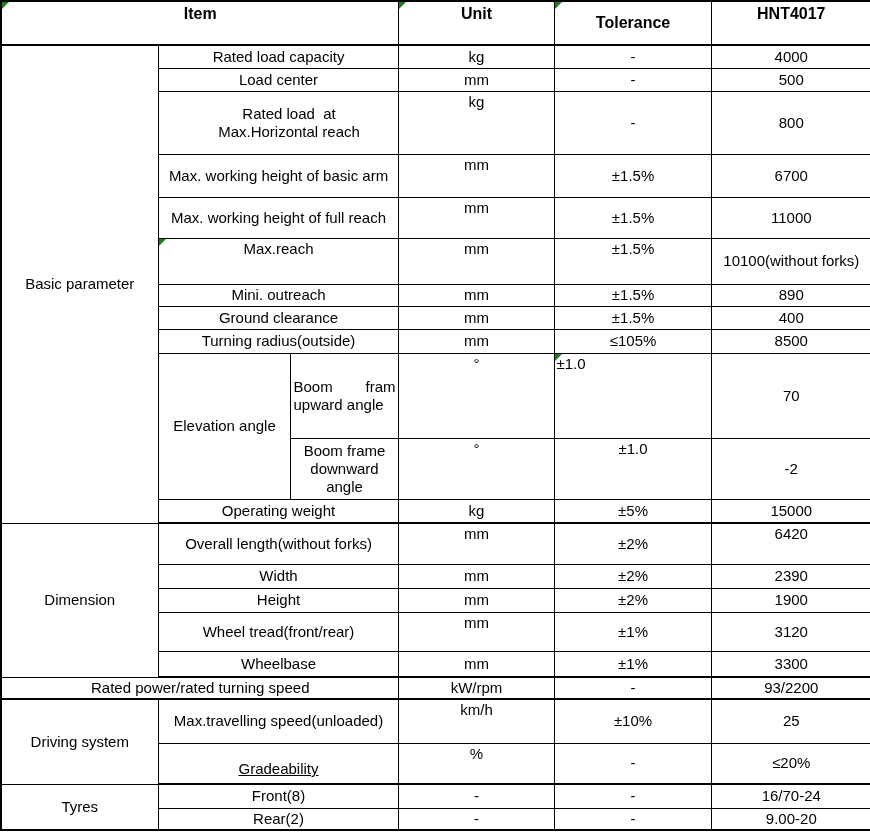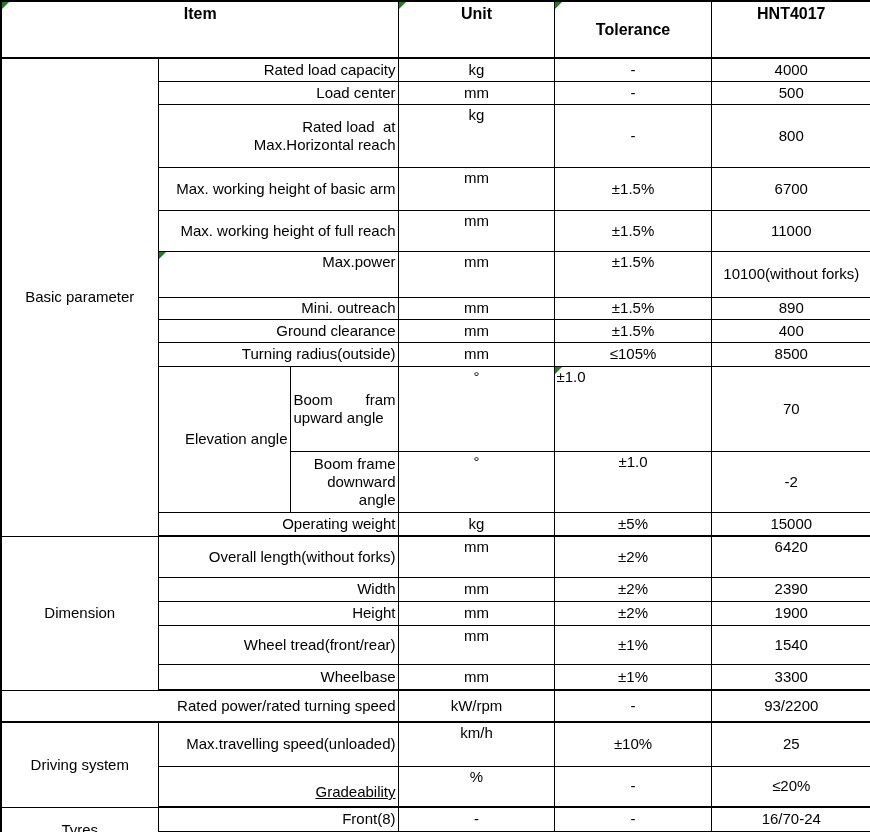--- a/index.html
+++ b/index.html
@@ -3,21 +3,21 @@
 <meta charset="utf-8">
 <style>
   html,body{margin:0;padding:0;background:#fff;}
   body{font-family:"Liberation Sans","DejaVu Sans",sans-serif;color:#000;}
   .wrap{width:870px;}
   table{border-collapse:collapse;table-layout:fixed;width:870px;border:2px solid #000;}
   td{border:1px solid #000;font-size:15px;line-height:18px;vertical-align:middle;
      padding:1px 2px 1px 3px;overflow:hidden;}
   
   td.sec{text-align:center;padding:1px 18px;}
-  td.item{text-align:right;}
+  td.item{text-align:center;}
   td.c{text-align:center;}
   
   td.top{vertical-align:top;}
   td.bot{vertical-align:bottom;padding-bottom:5px;text-decoration:underline;}
   
   tr.hdr td{font-weight:bold;font-size:16px;}
   tr.hdr td.vtop{vertical-align:top;padding-top:3px;}
   
   tr.hb>td{border-bottom-width:2px;}
   
@@ -36,21 +36,21 @@
   <colgroup>
     <col style="width:157px">
         <col style="width:132px">
         <col style="width:108px">
     <col style="width:156px">
         <col style="width:157px">
         <col style="width:160px">
   </colgroup>
 
   <tbody>
-        <tr class="hdr hb" style="height:57px">
+        <tr class="hdr hb" style="height:44px">
     <td colspan="3" class="c vtop flagged"><span class="tri"></span><span>Item</span></td>
     <td class="c vtop flagged"><span class="tri"></span><span>Unit</span></td>
     <td class="c flagged"><span class="tri"></span><span>Tolerance</span></td>
     <td class="c vtop"><span>HNT4017</span></td>
   </tr>
 
   <tr style="height:23px">
     <td rowspan="12" class="sec">Basic parameter</td>
     <td colspan="2" class="item">Rated load capacity</td>
     <td class="c">kg</td>
@@ -76,21 +76,21 @@
     <td class="c">±1.5%</td>
     <td class="c">6700</td>
   </tr>
   <tr style="height:41px">
     <td colspan="2" class="item">Max. working height of full reach</td>
     <td class="c top">mm</td>
     <td class="c">±1.5%</td>
     <td class="c">11000</td>
   </tr>
   <tr style="height:46px">
-    <td colspan="2" class="item top flagged"><span class="tri"></span><span>Max.power</span></td>
+    <td colspan="2" class="item top flagged"><span class="tri"></span><span>Max.reach</span></td>
     <td class="c top">mm</td>
     <td class="c top">±1.5%</td>
     <td class="c">10100(without forks)</td>
   </tr>
   <tr style="height:22px">
     <td colspan="2" class="item">Mini. outreach</td>
     <td class="c">mm</td>
     <td class="c">±1.5%</td>
     <td class="c">890</td>
   </tr>
@@ -142,30 +142,30 @@
   <tr style="height:24px">
     <td colspan="2" class="item">Height</td>
     <td class="c">mm</td>
     <td class="c">±2%</td>
     <td class="c">1900</td>
   </tr>
   <tr style="height:39px">
     <td colspan="2" class="item">Wheel tread(front/rear)</td>
     <td class="c top">mm</td>
     <td class="c">±1%</td>
-    <td class="c">1540</td>
+    <td class="c">3120</td>
   </tr>
   <tr class="hb" style="height:26px">
     <td colspan="2" class="item">Wheelbase</td>
     <td class="c">mm</td>
     <td class="c">±1%</td>
     <td class="c">3300</td>
   </tr>
 
-  <tr class="hb" style="height:32px">
+  <tr class="hb" style="height:22px">
     <td colspan="3" class="item">Rated power/rated turning speed</td>
     <td class="c">kW/rpm</td>
     <td class="c">-</td>
     <td class="c">93/2200</td>
   </tr>
 
   <tr style="height:44px">
     <td rowspan="2" class="sec">Driving system</td>
     <td colspan="2" class="item">Max.travelling speed(unloaded)</td>
     <td class="c top">km/h</td>

